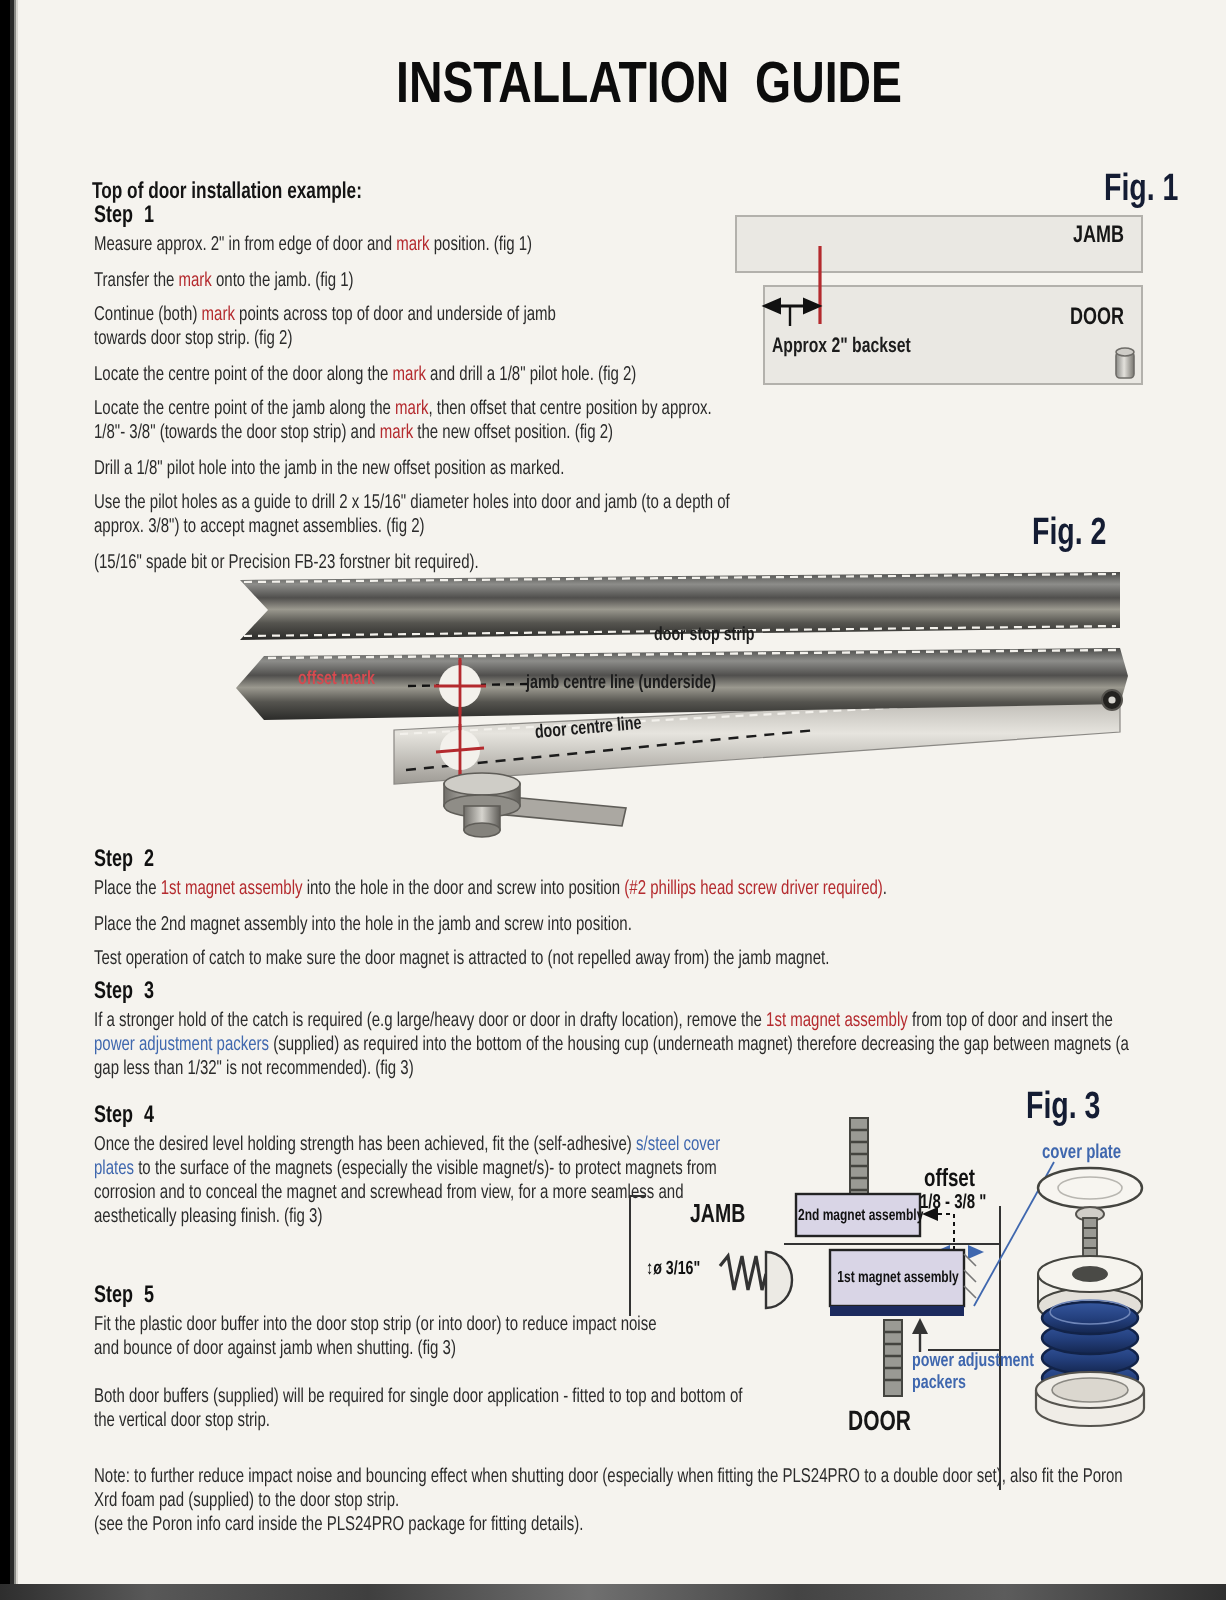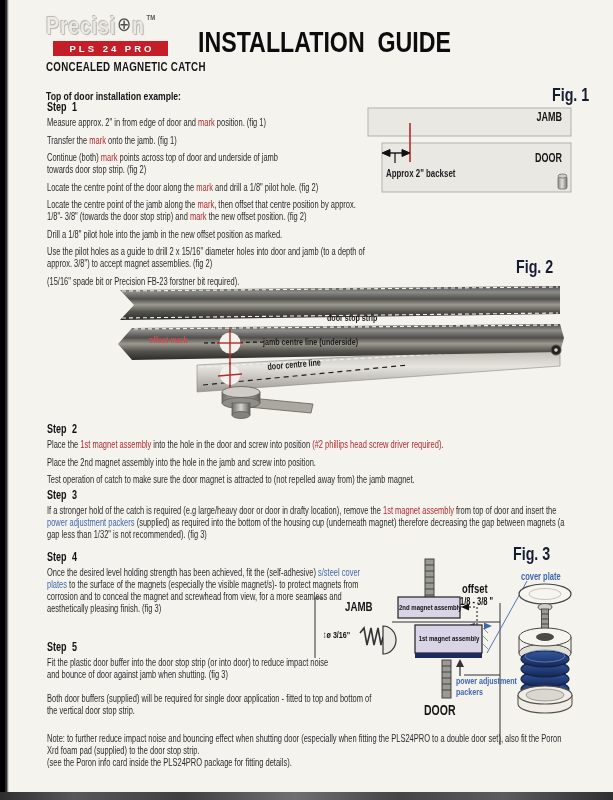--- a/index.html
+++ b/index.html
@@ -42,30 +42,20 @@
   svg{display:block;}
 </style>
 </head>
 <body>
 
 <div class="abs" style="left:0;top:0;width:613px;height:800px;">
 
   <div class="edge-left"></div>
   <div class="edge-bottom"></div>
 
-  <div class="abs" style="left:46px;top:13px;">
-    <div class="brand-line">
-      <span class="brand-text">Precisi</span>
-      <span class="target">⊕</span>
-      <span class="brand-text">n</span>
-      <span class="tm">TM</span>
-    </div>
-    <div class="brand-bar">PLS 24 PRO</div>
-    <div class="tagline cond" style="font-size:13px;">CONCEALED MAGNETIC CATCH</div>
-  </div>
 
   <div class="abs main-title" style="left:198px;top:26px;">INSTALLATION  GUIDE</div>
 
   <div class="abs intro cond" style="left:46px;top:90px;">Top of door installation example:</div>
 
   <div class="abs fig-label cond" style="left:552px;top:84px;">Fig. 1</div>
 
   <svg class="abs" style="left:365px;top:100px;" width="212" height="100" viewBox="0 0 212 100">
     <defs>
       <linearGradient id="gCyl" x1="0" y1="0" x2="1" y2="0">

